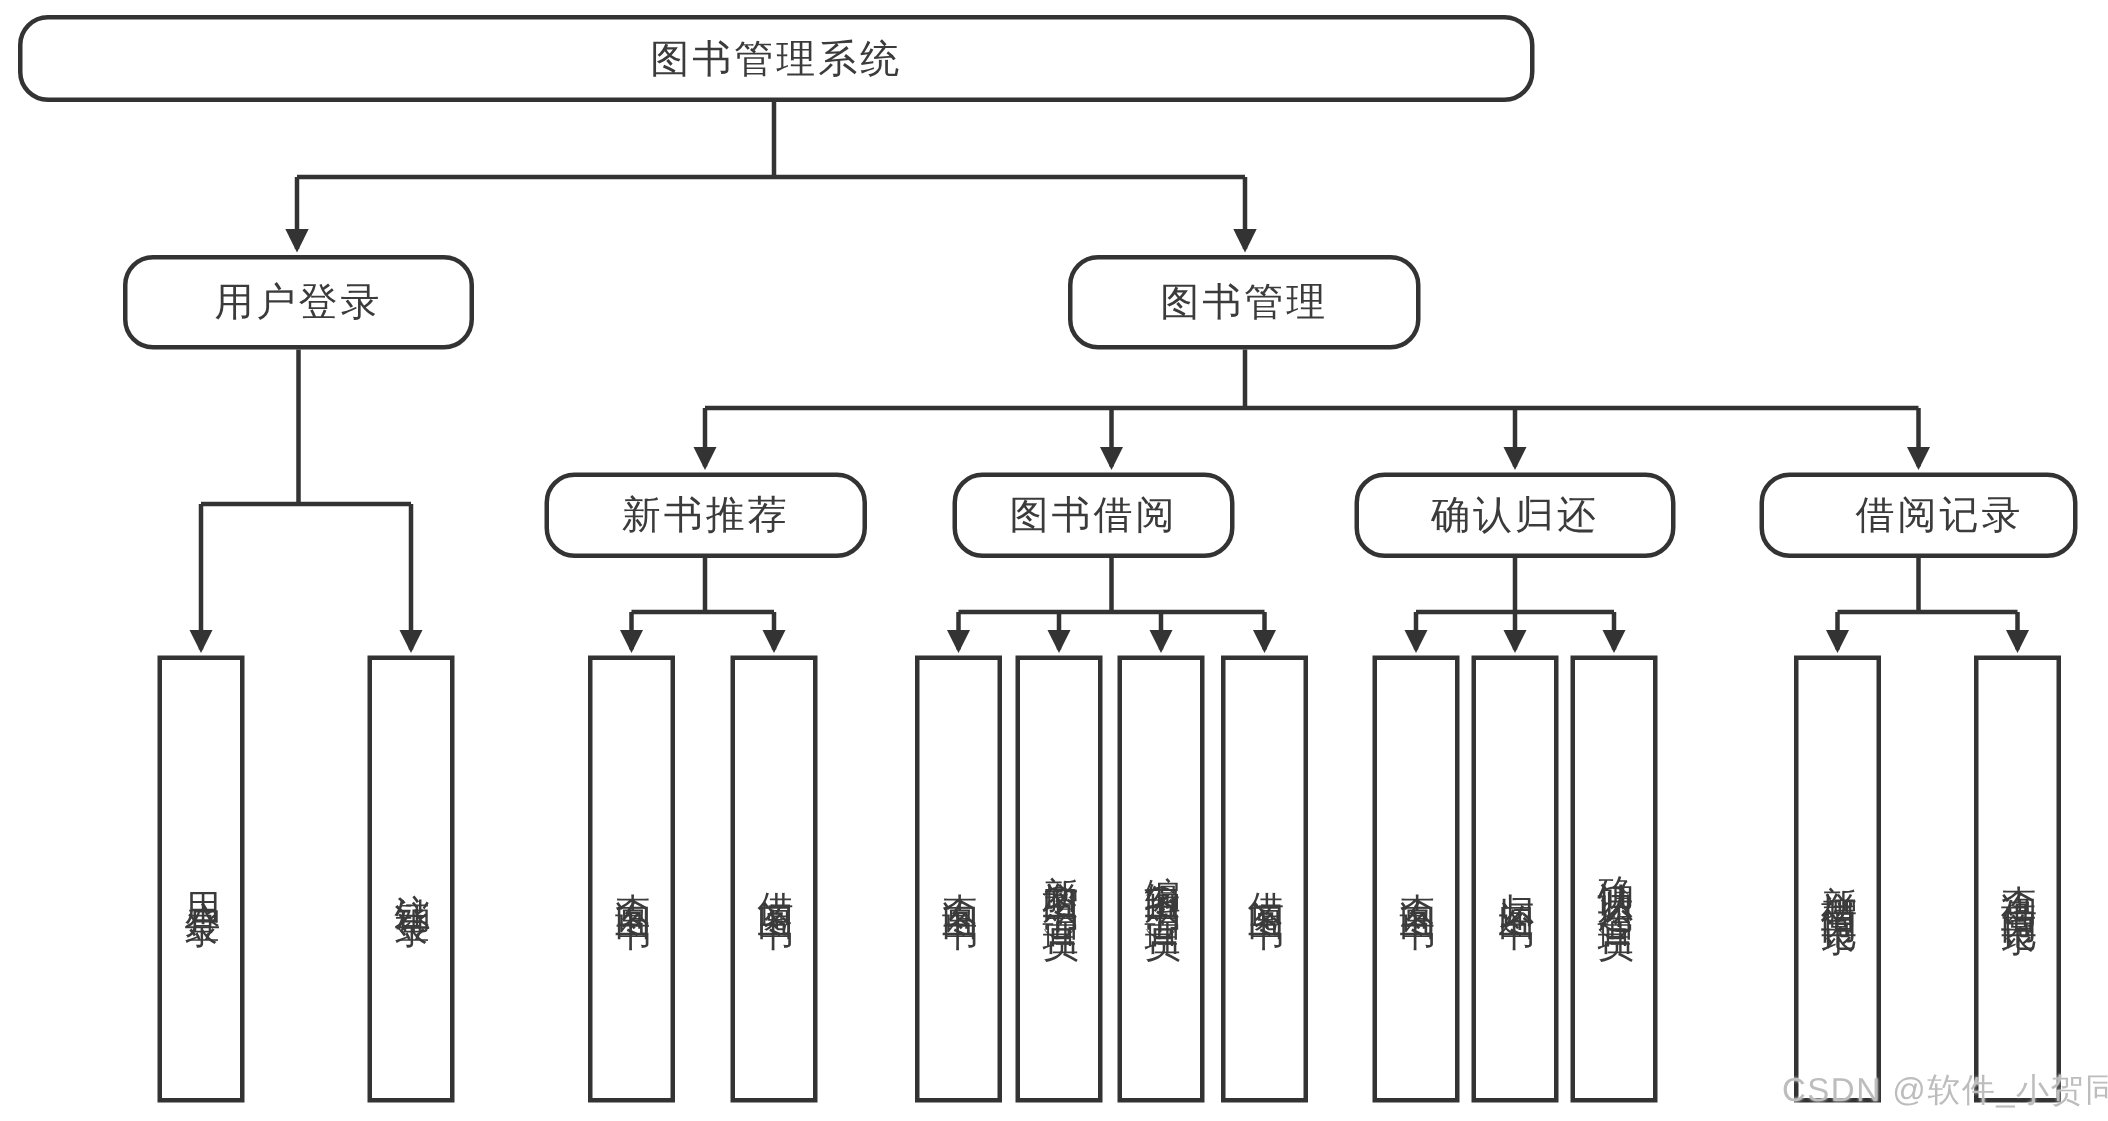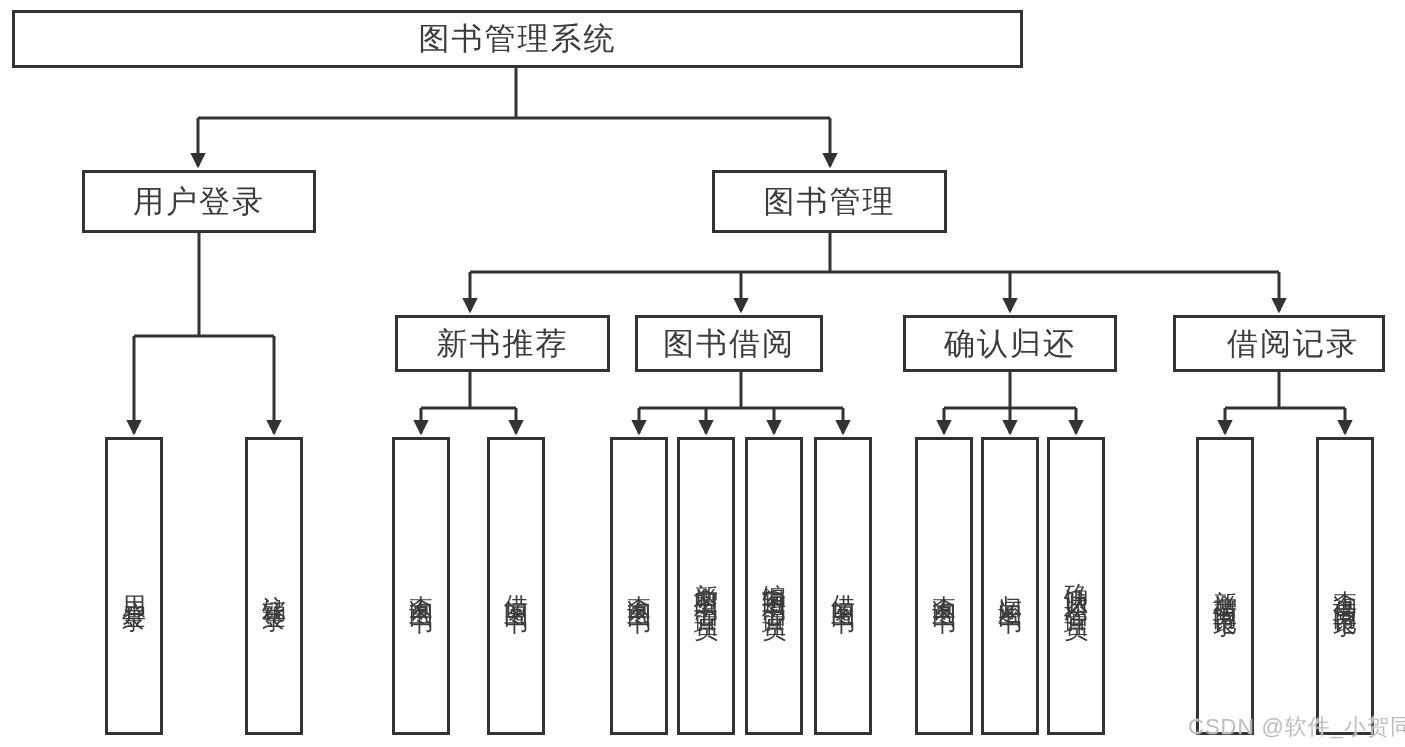--- a/index.html
+++ b/index.html
@@ -22,23 +22,24 @@
     position: absolute;
     background: #ffffff;
     border: 3px solid #333333;
     box-sizing: border-box;
     display: flex;
     align-items: center;
     justify-content: center;
     color: #3b3b3b;
   }
   .node-h {
-    font-size: 31px;
+    font-size: 26px;
     letter-spacing: 2px;
     white-space: nowrap;
+    border-radius: 20px;
   }
   .node-v {
     font-size: 24px;
   }
   .node-v .vtext {
     writing-mode: vertical-rl;
     text-orientation: mixed;
     letter-spacing: 5px;
     line-height: 1;
     white-space: nowrap;
@@ -99,21 +100,21 @@
       <line x1="1225" y1="408" x2="1225" y2="433" marker-end="url(#arrow)"></line>
       <line x1="1345" y1="408" x2="1345" y2="433" marker-end="url(#arrow)"></line>
     </g>
   </svg>
 
   <div class="node node-h" style="left:12px; top:10px; width:1011px; height:58px;">图书管理系统</div>
 
   <div class="node node-h" style="left:82px; top:170px; width:234px; height:63px;">用户登录</div>
   <div class="node node-h" style="left:712px; top:170px; width:235px; height:63px;">图书管理</div>
 
-  <div class="node node-h" style="left:363px; top:315px; width:215px; height:57px;margin-left:32px;">新书推荐</div>
+  <div class="node node-h" style="left:363px; top:315px; width:215px; height:57px;">新书推荐</div>
   <div class="node node-h" style="left:635px; top:315px; width:188px; height:57px;">图书借阅</div>
   <div class="node node-h" style="left:903px; top:315px; width:214px; height:57px;">确认归还</div>
   <div class="node node-h" style="left:1173px; top:315px; width:212px; height:57px;padding-left:28px;">借阅记录</div>
 
   <div class="node node-v" style="left:105px; top:437px; width:58px; height:298px;">
     <span class="vtext">用户登录</span>
   </div>
   <div class="node node-v" style="left:245px; top:437px; width:58px; height:298px;">
     <span class="vtext">注销登录</span>
   </div>

